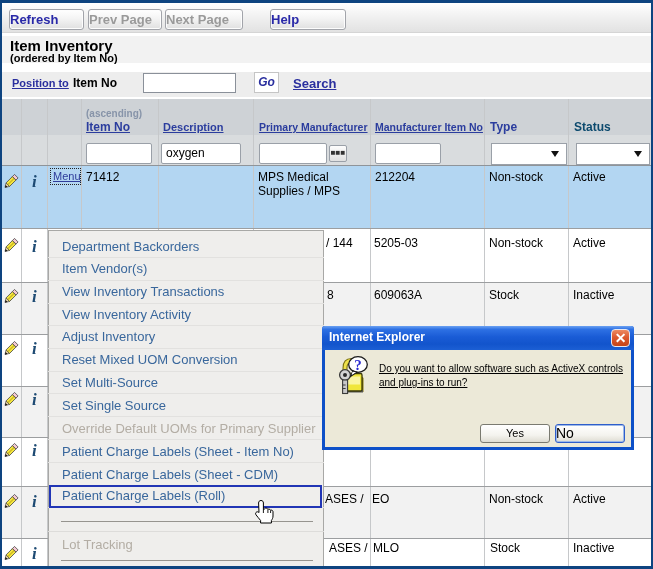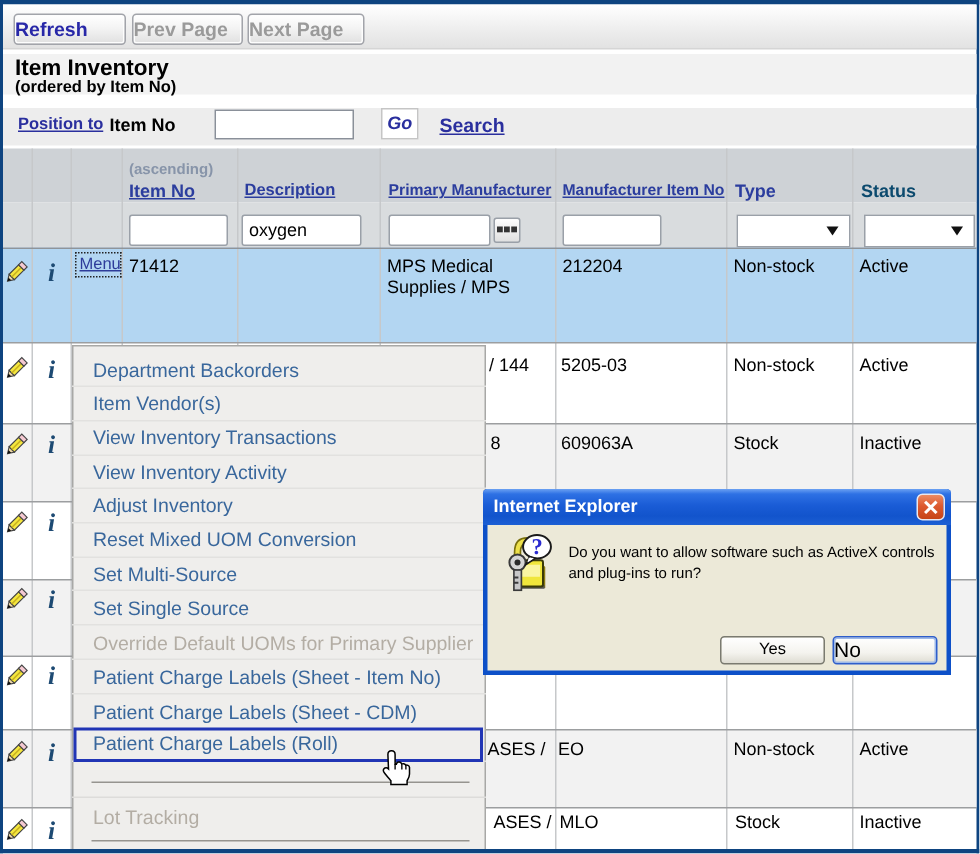--- a/index.html
+++ b/index.html
@@ -23,20 +23,21 @@
 
   <div class="abs" style="left:0;top:0;width:653px;height:3px;background:#0e4480;"></div>
   <div class="abs" style="left:0;top:0;width:2px;height:569px;background:#0e4480;"></div>
   <div class="abs" style="left:651px;top:0;width:2px;height:569px;background:#0e4480;"></div>
   <div class="abs" style="left:0;top:566px;width:653px;height:3px;background:#0e4480;"></div>
 
   <div class="abs" style="left:2px;top:3px;width:649px;height:29px;background:linear-gradient(#ffffff,#ededed 60%,#e2e2e2);border-bottom:1px solid #d5d5d5;"></div>
   <div class="btn" style="left:9px;top:9px;width:73px;height:19px;line-height:19px;color:#2828a8;">Refresh</div>
   <div class="btn" style="left:88px;top:9px;width:72px;height:19px;line-height:19px;color:#9a9a9a;">Prev Page</div>
   <div class="btn" style="left:165px;top:9px;width:76px;height:19px;line-height:19px;color:#9a9a9a;">Next Page</div>
+  <div class="btn" style="left:270px;top:9px;width:74px;height:19px;line-height:19px;color:#2828a8;">Help</div>
 
   <div class="abs" style="left:2px;top:36px;width:649px;height:27px;background:#f2f2f2;"></div>
   <div class="abs" style="left:10px;top:37px;font-size:15px;font-weight:bold;color:#000;">Item Inventory</div>
   <div class="abs" style="left:10px;top:52px;font-size:11px;font-weight:bold;color:#000;">(ordered by Item No)</div>
 
   <div class="abs" style="left:2px;top:72px;width:649px;height:25px;background:#ededed;"></div>
   <div class="abs lnk" style="left:12px;top:77px;font-size:11px;">Position to</div>
   <div class="abs" style="left:73px;top:76px;font-size:12px;font-weight:bold;">Item No</div>
   <div class="abs" style="left:143px;top:73px;width:91px;height:18px;background:#fff;border:1px solid #8a9099;"></div>
   <div class="abs" style="left:254px;top:72px;width:23px;height:19px;background:#fff;border:1px solid #c5c5c5;
@@ -207,21 +208,21 @@
       <circle cx="7" cy="19" r="5.4" fill="#d4d4d4" stroke="#3a3a3a" stroke-width="1.3"></circle>
       <circle cx="7" cy="19" r="2" fill="#2a2a2a"></circle>
       <rect x="4.6" y="24" width="5" height="13.5" fill="#c8c8c8" stroke="#3a3a3a" stroke-width="1.1"></rect>
       <path d="M4.6 29 L7.6 29 M4.6 32.5 L7.6 32.5" stroke="#3a3a3a" stroke-width="1.2"></path>
       <ellipse cx="20" cy="8.5" rx="9.3" ry="7.8" fill="#fff" stroke="#1a1a1a" stroke-width="1.3"></ellipse>
       <path d="M15 15 L12.5 20.5 L19 16.2 Z" fill="#fff" stroke="#1a1a1a" stroke-width="1.1"></path>
       <path d="M14.5 15.9 L18 16 L13.6 18.8 Z" fill="#fff"></path>
       <text x="20" y="13.5" text-anchor="middle" font-family="Liberation Serif,serif" font-size="15" font-weight="bold" fill="#2a2ad0">?</text>
     </svg>
 
-    <div class="abs" style="left:57px;top:36px;font-size:10px;color:#000;line-height:13.5px;white-space:nowrap;">
+    <div class="abs" style="left:57px;top:36px;font-size:10px;color:#000;line-height:13.5px;white-space:nowrap;text-decoration:underline;">
       Do you want to allow software such as ActiveX controls<br>and plug-ins to run?</div>
 
     <div class="abs" style="left:158px;top:98px;width:68px;height:17px;border:1px solid #7a7a70;border-radius:3px;
          background:linear-gradient(#ffffff,#f4f3ee 60%,#dedcd2);font-size:11px;text-align:center;line-height:17px;">Yes</div>
     <div class="abs" style="left:233px;top:98px;width:68px;height:17px;border:1px solid #2e5ecb;border-radius:3px;
          box-shadow:inset 0 0 0 1px #9db9e8;background:linear-gradient(#ffffff,#f4f3ee 60%,#dedcd2);
          font-size:14px;text-align:left;line-height:17px;">No</div>
   </div>
 
 </div>

